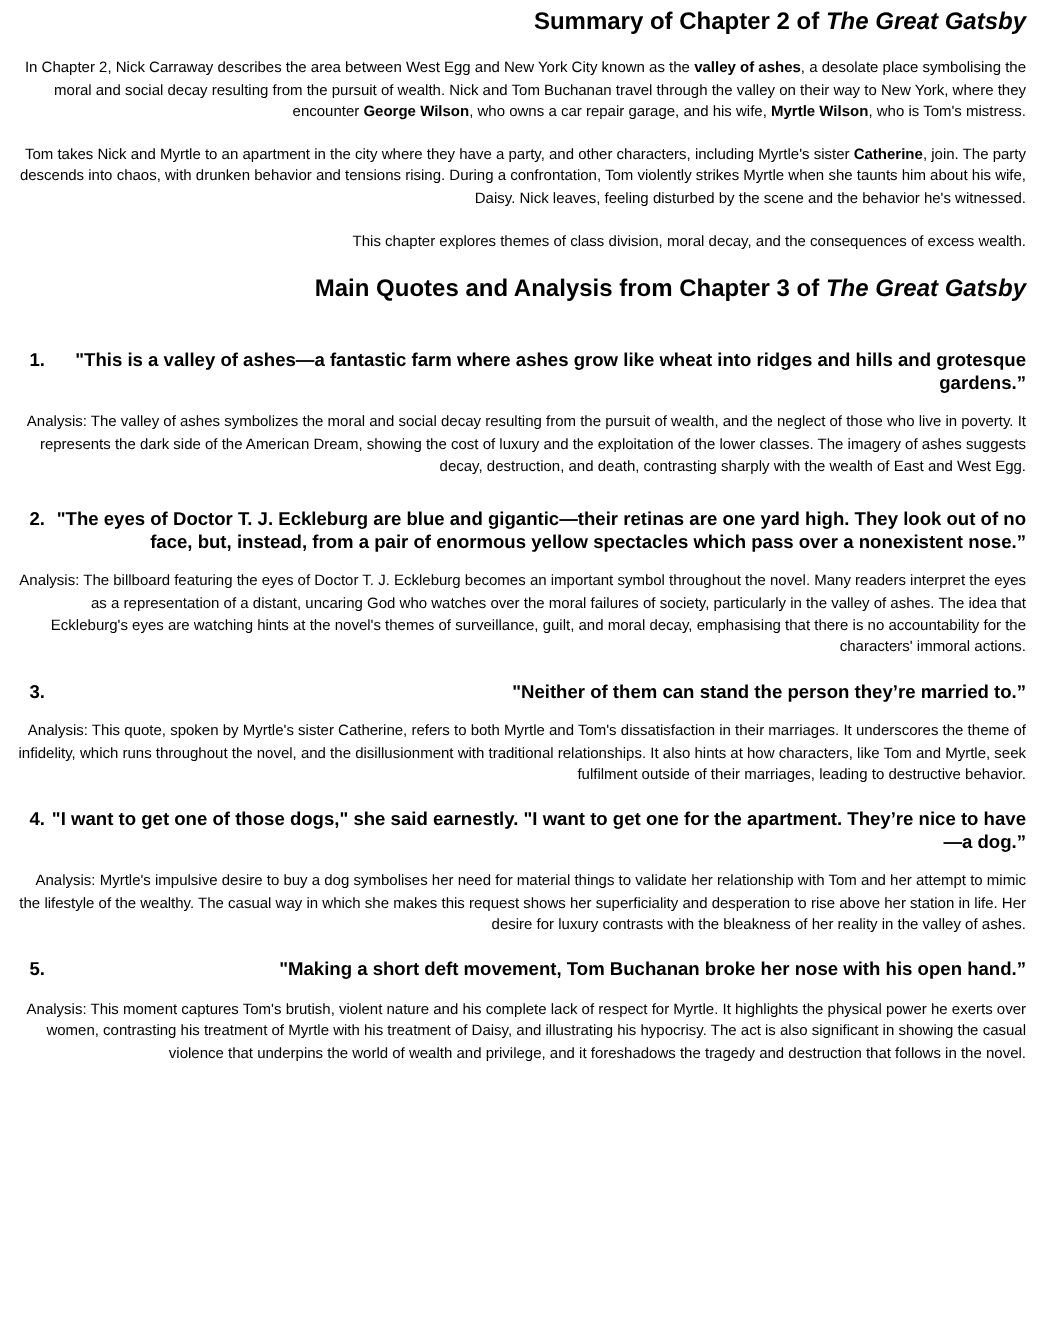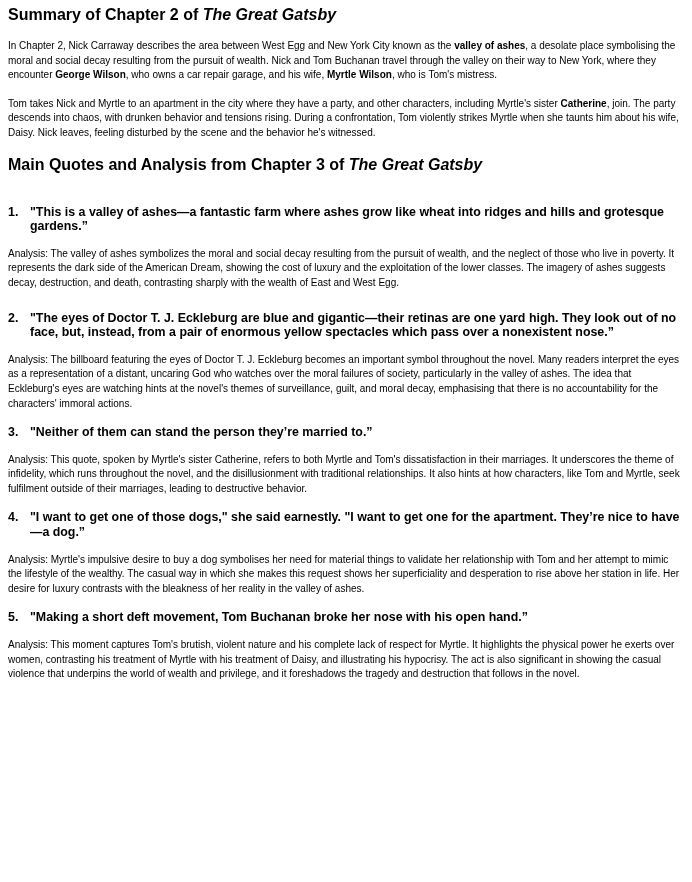--- a/index.html
+++ b/index.html
@@ -11,20 +11,21 @@
   }
   body {
     width: 692px;
     height: 882px;
     overflow: hidden;
   }
   .page {
     box-sizing: border-box;
     width: 692px;
     padding: 5px 8px 0 8px;
+    text-align: right;
   }
   h1.doc-heading, h2.doc-heading {
     font-size: 16px;
     line-height: 20px;
     font-weight: 700;
     margin: 0 0 14px 0;
   }
   h2.doc-heading {
     margin: 0 0 30px 0;
   }
@@ -55,20 +56,21 @@
 <body>
 
 <div class="page">
   <h1 class="doc-heading"><span>Summary of Chapter 2 of </span><span class="seg-i">The Great Gatsby</span></h1>
 
   <div id="summary-paragraphs">
   <p class="body-text"><span>In Chapter 2, Nick Carraway describes the area between West Egg and New York City known as the </span><span class="seg-b">valley of ashes</span><span>, a desolate place symbolising the moral and social decay resulting from the pursuit of wealth. Nick and Tom Buchanan travel through the valley on their way to New York, where they encounter </span><span class="seg-b">George Wilson</span><span>, who owns a car repair garage, and his wife, </span><span class="seg-b">Myrtle Wilson</span><span>, who is Tom's mistress.</span></p>
 
   <p class="body-text"><span>Tom takes Nick and Myrtle to an apartment in the city where they have a party, and other characters, including Myrtle's sister </span><span class="seg-b">Catherine</span><span>, join. The party descends into chaos, with drunken behavior and tensions rising. During a confrontation, Tom violently strikes Myrtle when she taunts him about his wife, Daisy. Nick leaves, feeling disturbed by the scene and the behavior he's witnessed.</span></p>
 
+  <p class="body-text"><span>This chapter explores themes of class division, moral decay, and the consequences of excess wealth.</span></p>
 </div>
 
   <h2 class="doc-heading"><span>Main Quotes and Analysis from Chapter 3 of </span><span class="seg-i">The Great Gatsby</span></h2>
 
   <div id="quotes-list">
   <div class="quote-item">
     <div class="quote-row">
       <span class="quote-num">1.</span>
       <span class="quote-text">"This is a valley of ashes—a fantastic farm where ashes grow like wheat into ridges and hills and grotesque gardens.”</span>
     </div>

